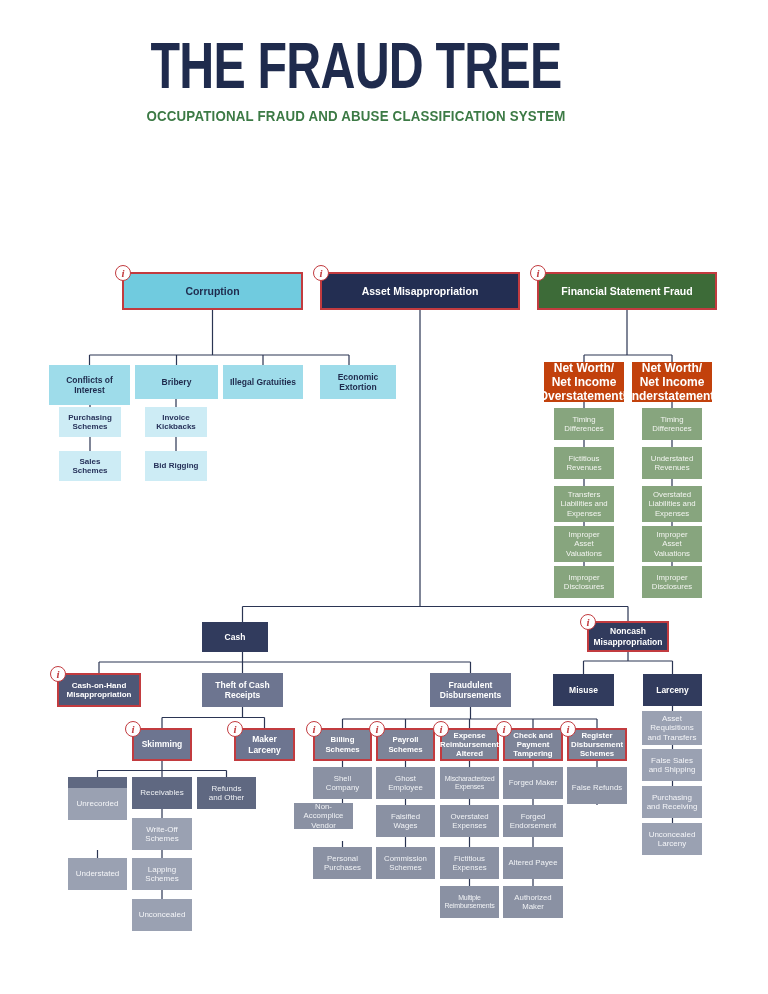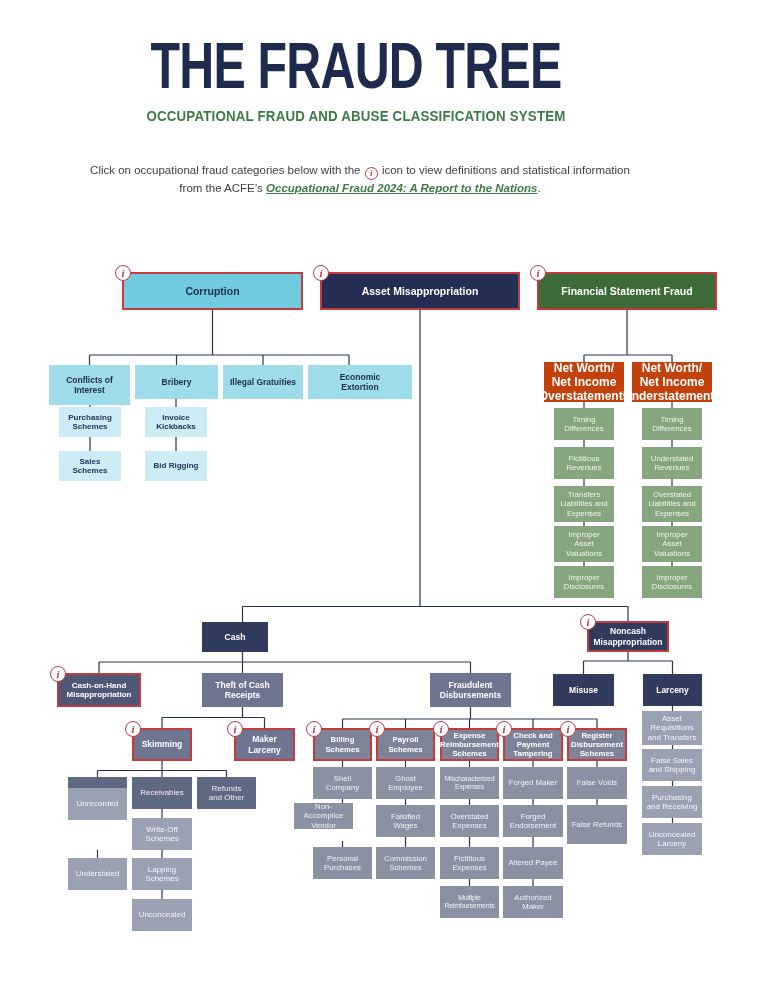--- a/index.html
+++ b/index.html
@@ -47,21 +47,20 @@
         font:italic bold 11px "Liberation Serif", serif; display:flex; align-items:center;
         justify-content:center; z-index:2; }
 </style>
 </head>
 <body>
 
 <div class="page">
 
   <div class="title">THE FRAUD TREE</div>
   <div class="subtitle">OCCUPATIONAL FRAUD AND ABUSE CLASSIFICATION SYSTEM</div>
-  <div class="instr"><span>Click on occupational fraud categories below with the </span><span class="ibadge-inline">i</span><span> icon to view definitions and statistical information from the ACFE’s </span><a href="#">Occupational Fraud 2024: A Report to the Nations</a><span>.</span></div>
 
   <svg class="wires" width="768" height="994">
     <path fill="none" stroke="#2b3553" stroke-width="1.2" d="
       M212.5 310 V355 M89.5 355 H349 M89.5 355 V365 M176.5 355 V365 M263 355 V365 M349 355 V365
       M90 399 V407 M90 437 V451 M176 399 V407 M176 437 V451
       M627 310 V355 M584 355 H672 M584 355 V362 M672 355 V362
       M584 402 V408 M584 440 V447 M584 479 V486 M584 522 V526 M584 562 V566
       M672 402 V408 M672 440 V447 M672 479 V486 M672 522 V526 M672 562 V566
       M420 310 V606.5 M242.5 606.5 H628 M242.5 606.5 V622 M628 606.5 V621
       M242.5 652 V662 M99 662 H470.5 M99 662 V673 M242.5 662 V673 M470.5 662 V673
@@ -80,21 +79,21 @@
   </svg>
 
   <div class="node blue1 info" style="left:122px;top:272px;width:181px;height:38px"><span class="ib">i</span><span>Corruption</span></div>
   <div class="node navy1 info" style="left:320px;top:272px;width:200px;height:38px"><span class="ib">i</span><span>Asset Misappropriation</span></div>
   <div class="node green1 info" style="left:537px;top:272px;width:180px;height:38px"><span class="ib">i</span><span>Financial Statement Fraud</span></div>
 
   <div class="node blue2" style="left:49px;top:365px;width:81px;height:40px"><span>Conflicts of
 Interest</span></div>
   <div class="node blue2" style="left:135px;top:365px;width:83px;height:34px"><span>Bribery</span></div>
   <div class="node blue2" style="left:223px;top:365px;width:80px;height:34px"><span>Illegal Gratuities</span></div>
-  <div class="node blue2" style="left:308px;top:365px;width:104px;height:34px"><span>Economic
+  <div class="node blue2" style="left:320px;top:365px;width:76px;height:34px"><span>Economic
 Extortion</span></div>
   <div class="node blue3" style="left:59px;top:407px;width:62px;height:30px"><span>Purchasing
 Schemes</span></div>
   <div class="node blue3" style="left:145px;top:407px;width:62px;height:30px"><span>Invoice
 Kickbacks</span></div>
   <div class="node blue3" style="left:59px;top:451px;width:62px;height:30px"><span>Sales
 Schemes</span></div>
   <div class="node blue3" style="left:145px;top:451px;width:62px;height:30px"><span>Bid Rigging</span></div>
 
   <div class="node green2" style="left:544px;top:362px;width:80px;height:40px"><span>Net Worth/
@@ -153,21 +152,21 @@
   <div class="node gray3" style="left:132px;top:858px;width:60px;height:32px"><span>Lapping
 Schemes</span></div>
   <div class="node gray3" style="left:132px;top:899px;width:60px;height:32px"><span>Unconcealed</span></div>
 
   <div class="node graymid info" style="left:313px;top:728px;width:59px;height:33px"><span class="ib">i</span><span>Billing
 Schemes</span></div>
   <div class="node graymid info" style="left:376px;top:728px;width:59px;height:33px"><span class="ib">i</span><span>Payroll
 Schemes</span></div>
   <div class="node graymid info" style="left:440px;top:728px;width:59px;height:33px"><span class="ib">i</span><span>Expense
 Reimbursement
-Schemes</span></div>
+Altered</span></div>
   <div class="node graymid info" style="left:503px;top:728px;width:60px;height:33px"><span class="ib">i</span><span>Check and
 Payment
 Tampering</span></div>
   <div class="node graymid info" style="left:567px;top:728px;width:60px;height:33px"><span class="ib">i</span><span>Register
 Disbursement
 Schemes</span></div>
 
   <div class="node gray4" style="left:313px;top:767px;width:59px;height:32px"><span>Shell
 Company</span></div>
   <div class="node gray4" style="left:294px;top:803px;width:59px;height:26px"><span>Non-
@@ -189,21 +188,21 @@
 Expenses</span></div>
   <div class="node gray4 xs" style="left:440px;top:886px;width:59px;height:32px"><span>Multiple
 Reimbursements</span></div>
   <div class="node gray4" style="left:503px;top:767px;width:60px;height:32px"><span>Forged Maker</span></div>
   <div class="node gray4" style="left:503px;top:805px;width:60px;height:32px"><span>Forged
 Endorsement</span></div>
   <div class="node gray4" style="left:503px;top:847px;width:60px;height:32px"><span>Altered Payee</span></div>
   <div class="node gray4" style="left:503px;top:886px;width:60px;height:32px"><span>Authorized
 Maker</span></div>
   <div class="node gray4" style="left:567px;top:767px;width:60px;height:32px"><span>False Voids</span></div>
-  <div class="node gray4" style="left:567px;top:805px;width:60px;height:39px"><span>False Refunds</span></div>
+  <div class="node gray4" style="left:567px;top:772px;width:60px;height:32px"><span>False Refunds</span></div>
 
   <div class="node gray3" style="left:642px;top:711px;width:60px;height:34px"><span>Asset
 Requisitions
 and Transfers</span></div>
   <div class="node gray3" style="left:642px;top:749px;width:60px;height:32px"><span>False Sales
 and Shipping</span></div>
   <div class="node gray3" style="left:642px;top:786px;width:60px;height:32px"><span>Purchasing
 and Receiving</span></div>
   <div class="node gray3" style="left:642px;top:823px;width:60px;height:32px"><span>Unconcealed
 Larceny</span></div>

